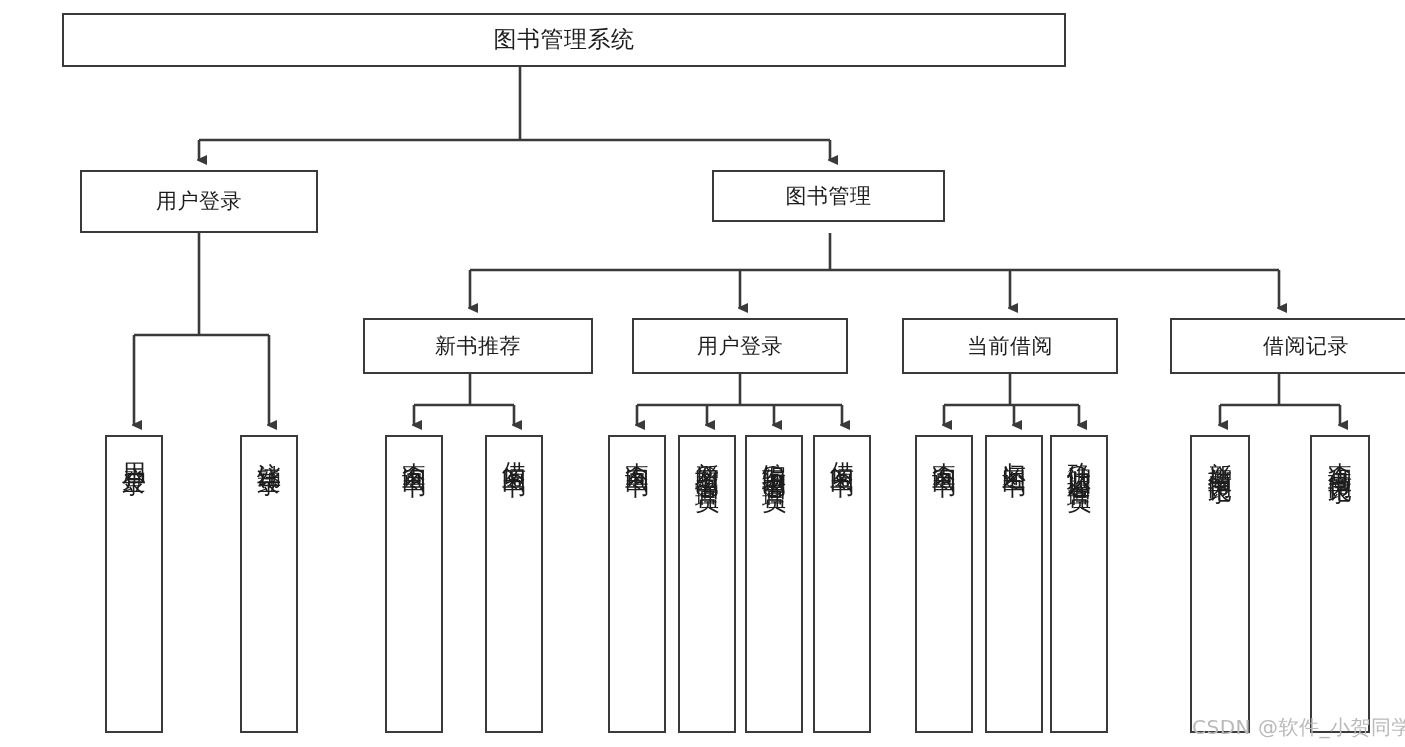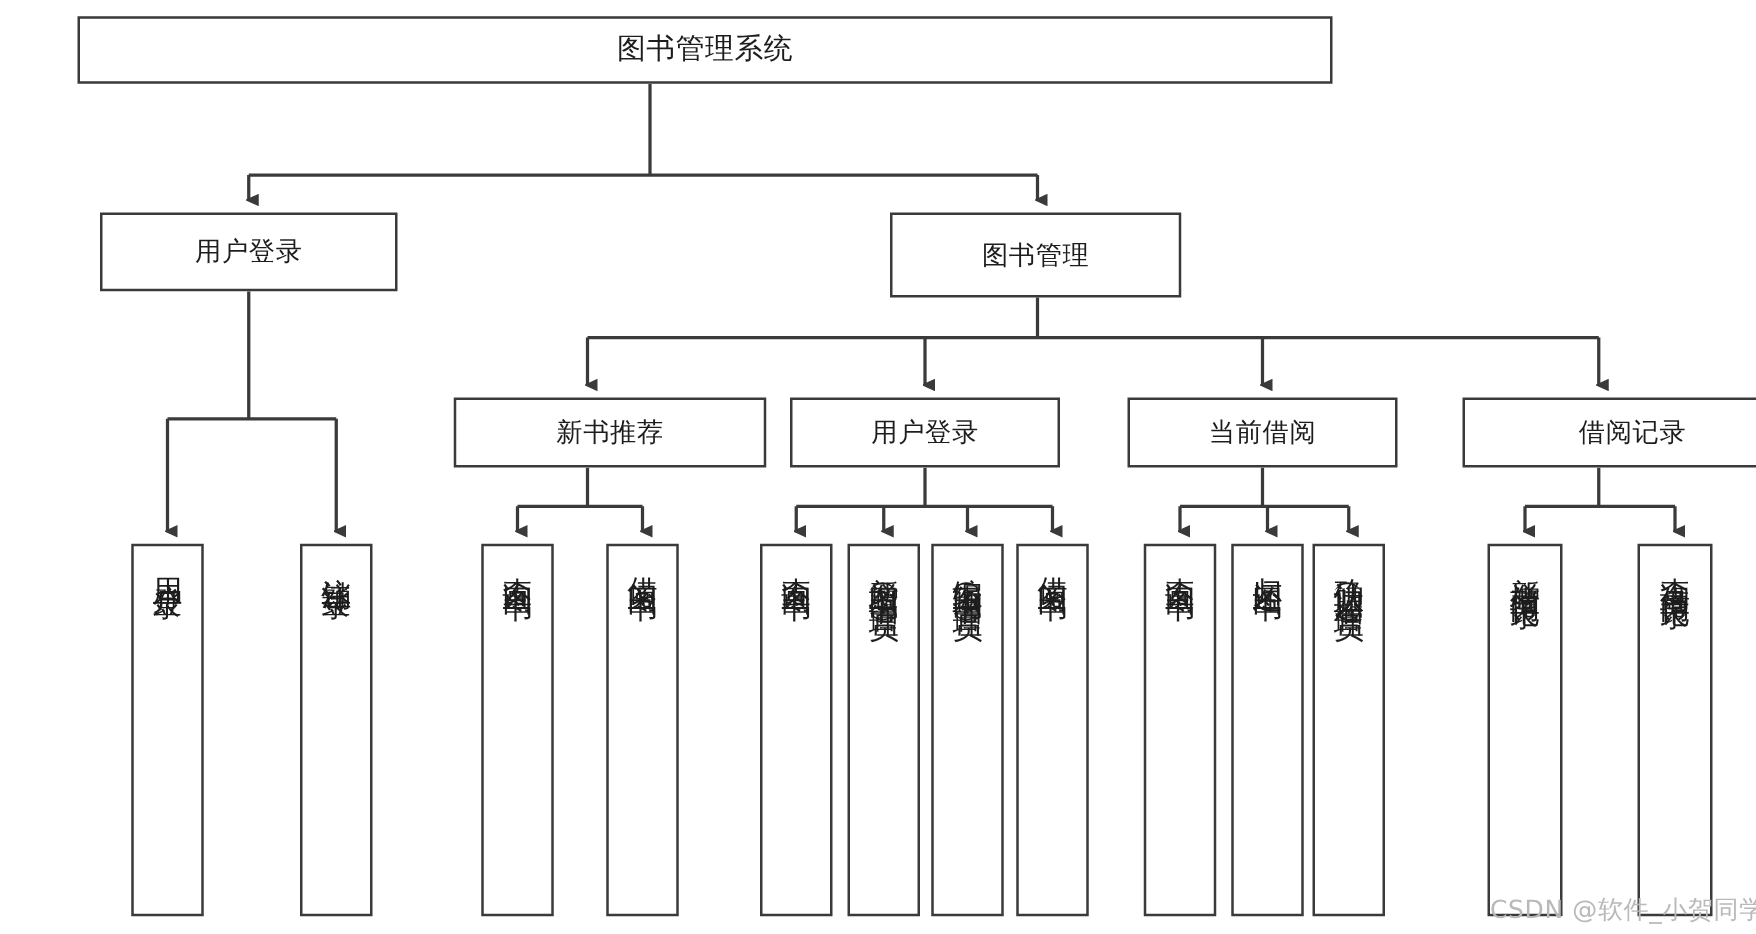--- a/index.html
+++ b/index.html
@@ -121,25 +121,25 @@
     </g>
   </svg>
 
   <div class="node horiz" id="root-node" style="left:18px; top:13px; width:1004px; height:54px;margin-left:44px;">
     <span class="node-label">图书管理系统</span>
   </div>
 
   <div class="node horiz" style="left:80px; top:170px; width:238px; height:63px;">
     <span class="node-label">用户登录</span>
   </div>
-  <div class="node horiz" style="left:712px; top:170px; width:233px; height:68px;">
+  <div class="node horiz" style="left:712px; top:170px; width:233px; height:52px;">
     <span class="node-label">图书管理</span>
   </div>
 
-  <div class="node horiz" style="left:363px; top:318px; width:250px; height:56px;">
+  <div class="node horiz" style="left:363px; top:318px; width:230px; height:56px;">
     <span class="node-label">新书推荐</span>
   </div>
   <div class="node horiz" style="left:632px; top:318px; width:216px; height:56px;">
     <span class="node-label">用户登录</span>
   </div>
   <div class="node horiz" style="left:902px; top:318px; width:216px; height:56px;">
     <span class="node-label">当前借阅</span>
   </div>
   <div class="node horiz" style="left:1170px; top:318px; width:248px; height:56px;padding-left:24px;">
     <span class="node-label">借阅记录</span>

